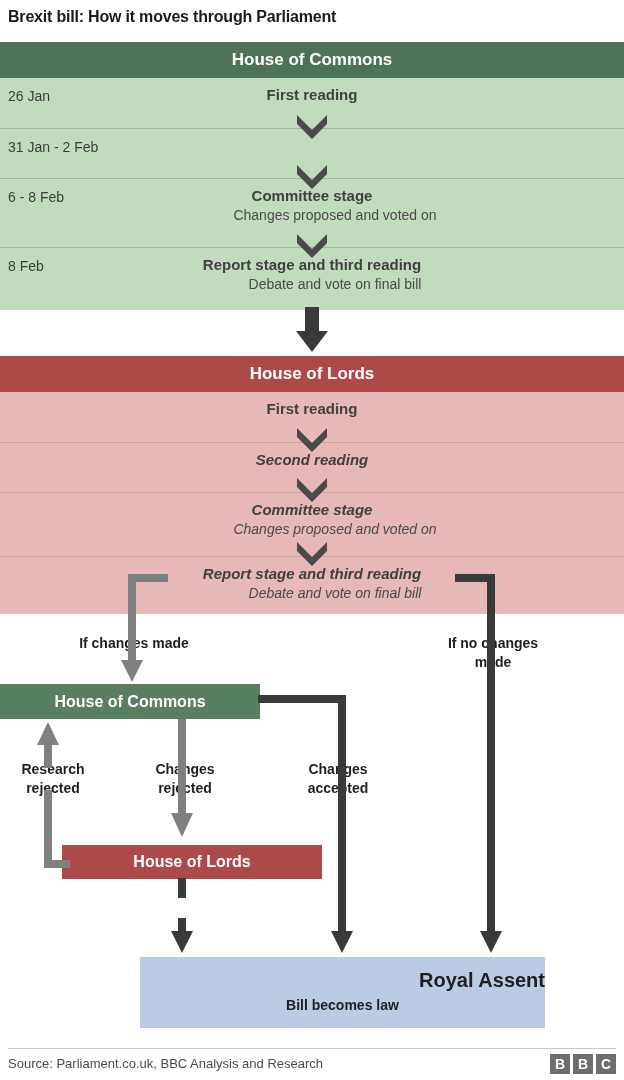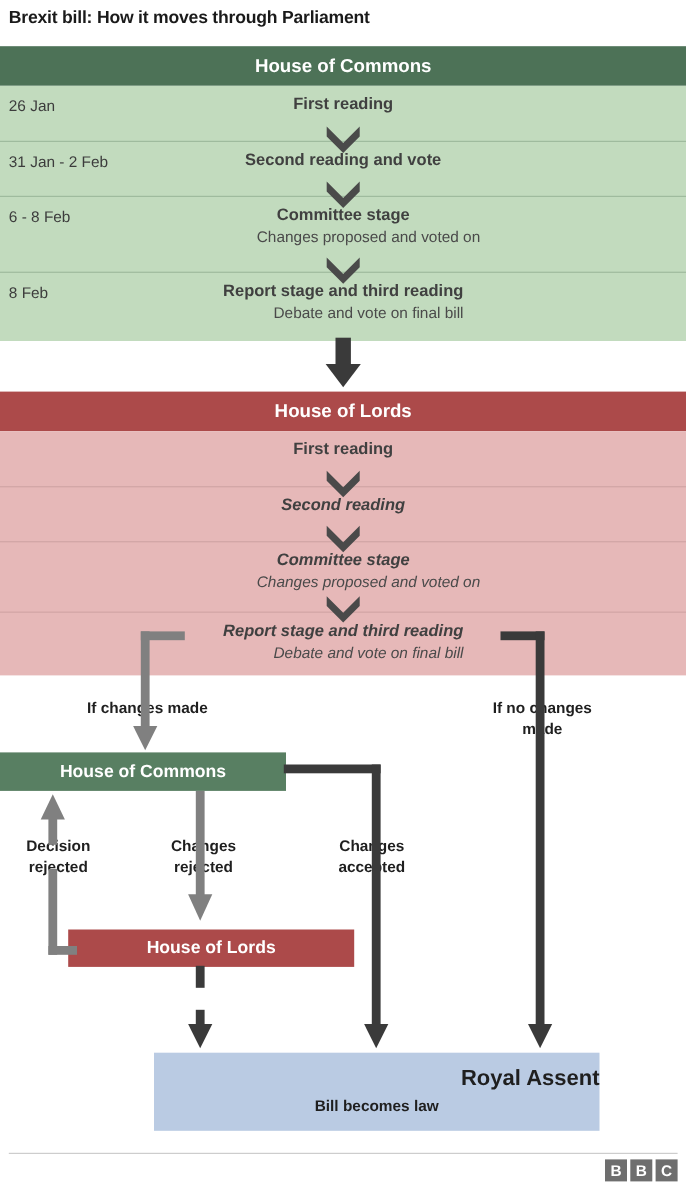--- a/index.html
+++ b/index.html
@@ -116,21 +116,20 @@
 
   <div class="panel" id="commons-panel">
 
     <div class="stage-row" style="top:0px;height:50px;padding-left:24px;">
       <div class="stage-date">26 Jan</div>
       <div class="stage-title">First reading</div>
     </div>
 
     <div class="stage-row bordered" style="top:50px;height:50px;">
       <div class="stage-date">31 Jan - 2 Feb</div>
-      <div class="stage-title">Second reading and vote</div>
     </div>
 
     <div class="stage-row bordered" style="top:100px;height:69px;">
       <div class="stage-date">6 - 8 Feb</div>
       <div class="stage-title">Committee stage</div>
       <div class="stage-sub">Changes proposed and voted on</div>
     </div>
 
     <div class="stage-row bordered" style="top:169px;height:63px;">
       <div class="stage-date">8 Feb</div>
@@ -175,21 +174,21 @@
   <div id="royal-box">
     <div id="royal-title">Royal Assent</div>
     <div id="royal-sub">Bill becomes law</div>
   </div>
 
   <div class="branch-label" style="left:44px;top:634px;width:180px;">If changes made</div>
 
   <div class="branch-label" style="left:418px;top:634px;width:150px;white-space:pre-line;">If no changes
 made</div>
 
-  <div class="branch-label" style="left:6px;top:760px;width:94px;white-space:pre-line;">Decision
+  <div class="branch-label" style="left:6px;top:760px;width:94px;white-space:pre-line;">Research
 rejected</div>
 
   <div class="branch-label" style="left:136px;top:760px;width:98px;white-space:pre-line;">Changes
 rejected</div>
 
   <div class="branch-label" style="left:288px;top:760px;width:100px;white-space:pre-line;">Changes
 accepted</div>
 
 
   <svg id="wires" viewBox="0 0 624 1080">
@@ -242,19 +241,20 @@
     </g>
 
     <g fill="#3a3a3a">
       <rect x="178" y="878" width="8" height="20"></rect>
       <rect x="178" y="918" width="8" height="19"></rect>
       <path d="M171,931 L193,931 L182,953 Z"></path>
     </g>
   </svg>
 
   <div id="footer-rule"></div>
+  <div id="source">Source: Parliament.co.uk, BBC Analysis and Research</div>
   <div id="bbc-logo">
     <span>B</span>
     <span>B</span>
     <span>C</span>
   </div>
 
 </div>
 
 </body></html>

